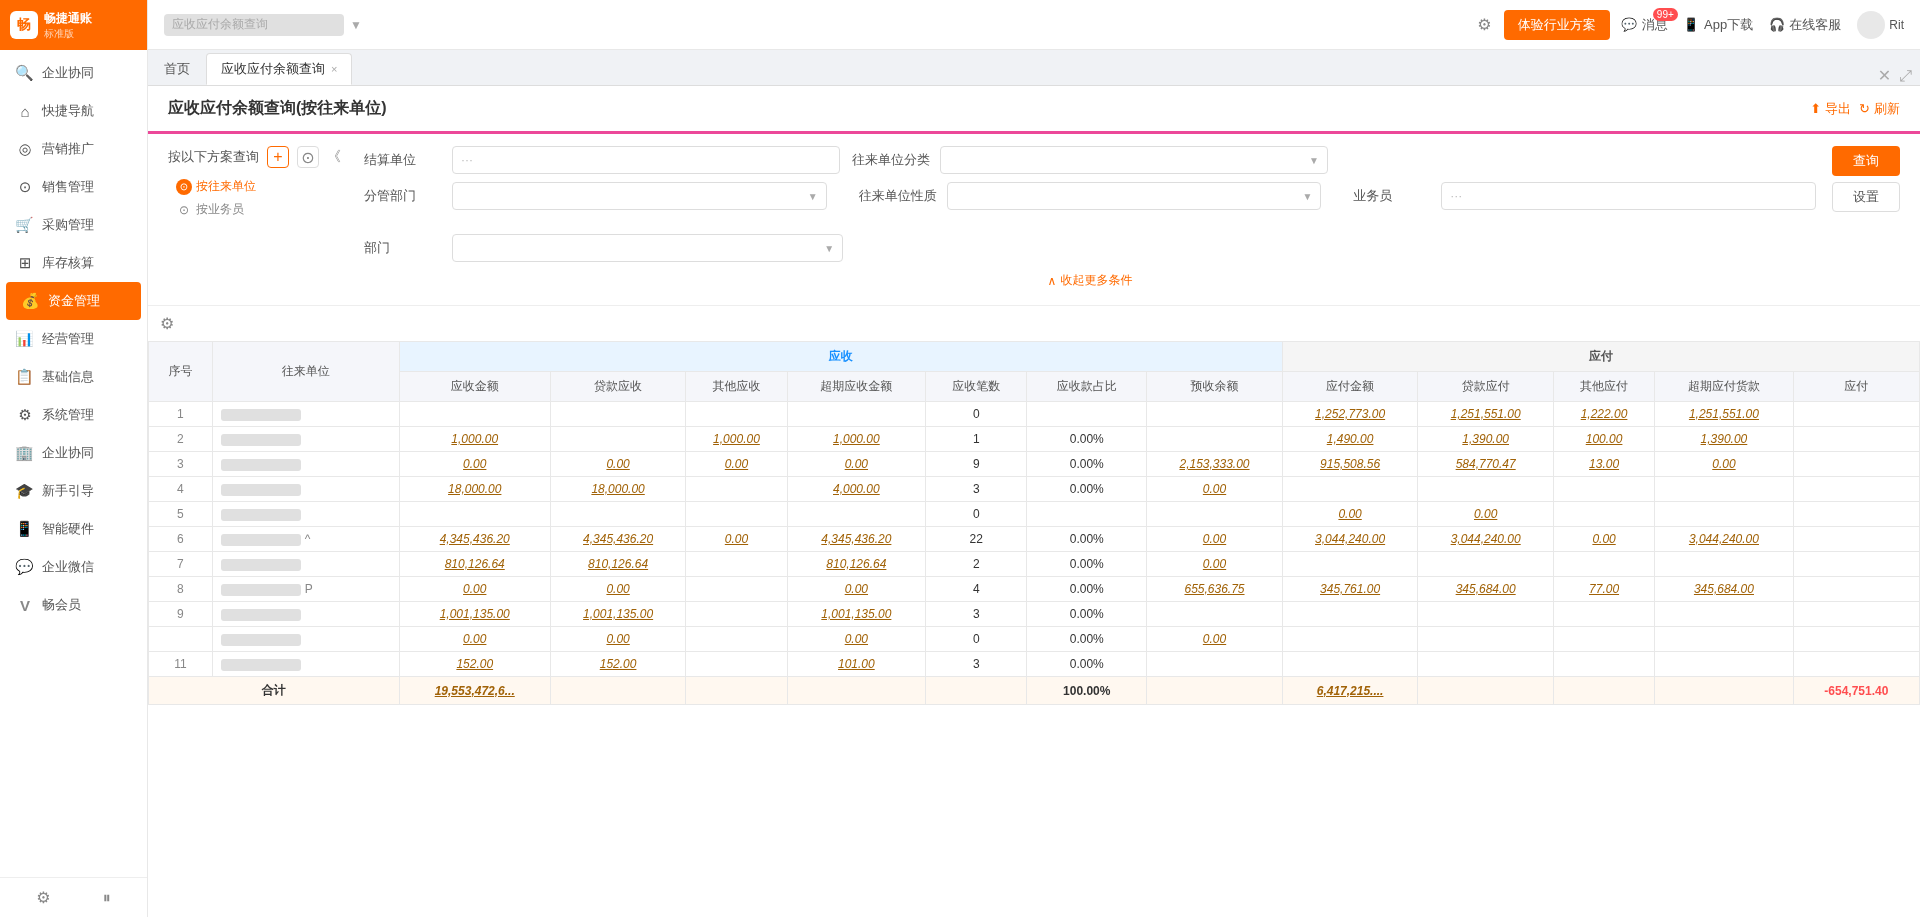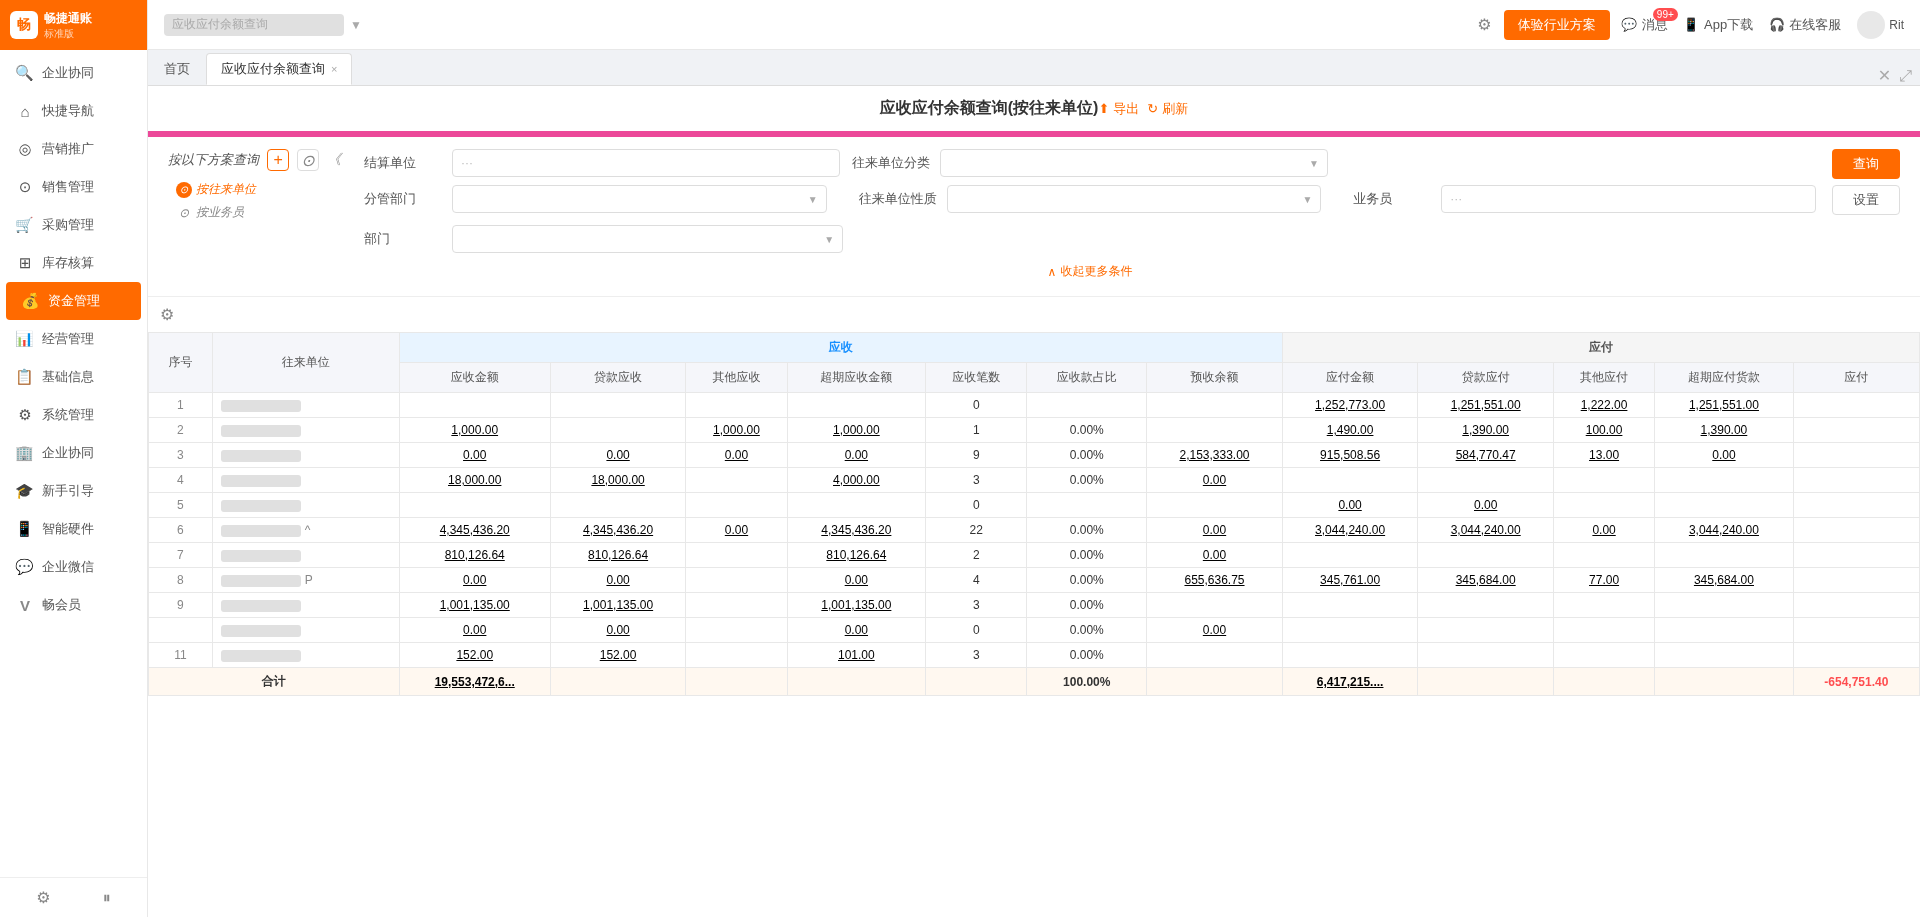--- a/index.html
+++ b/index.html
@@ -32,21 +32,21 @@
 
     
     .tabbar { height: 36px; background: #f0f2f5; display: flex; align-items: flex-end; padding: 0 0 0 0; border-bottom: 1px solid #ddd; }
     .tab { height: 32px; padding: 0 14px; display: flex; align-items: center; gap: 6px; cursor: pointer; font-size: 13px; border-radius: 4px 4px 0 0; background: #e0e4eb; color: #666; margin-left: 2px; }
     .tab.active { background: #fff; color: #333; border: 1px solid #ddd; border-bottom: 1px solid #fff; }
     .tab-close { color: #aaa; font-size: 11px; cursor: pointer; }
     .tab-home { background: transparent; color: #555; }
 
     
     .page { flex: 1; background: #f5f6fa; overflow: hidden; display: flex; flex-direction: column; }
-    .page-header { background: #fff; padding: 12px 20px 0; border-bottom: 6px solid #ec4899; display: flex; align-items: center; justify-content: center; }
+    .page-header { background: #fff; padding: 12px 20px 0; border-bottom: 3px solid #ec4899; display: flex; align-items: center; justify-content: space-between; }
     .page-title { font-size: 16px; font-weight: bold; color: #333; padding-bottom: 12px; }
     .page-header-actions { display: flex; gap: 8px; padding-bottom: 12px; }
     .action-btn { display: flex; align-items: center; gap: 4px; color: #ff6a00; cursor: pointer; font-size: 13px; }
 
     
     .filter-area { background: #fff; padding: 12px 20px; border-bottom: 1px solid #eee; }
     .filter-top { display: flex; align-items: center; gap: 8px; margin-bottom: 10px; }
     .filter-label { color: #555; font-size: 13px; }
     .filter-add-btn { color: #ff6a00; cursor: pointer; font-size: 16px; width: 22px; height: 22px; display: flex; align-items: center; justify-content: center; border: 1px solid #ff6a00; border-radius: 4px; }
     .filter-settings-btn { color: #888; cursor: pointer; font-size: 16px; width: 22px; height: 22px; display: flex; align-items: center; justify-content: center; border: 1px solid #ddd; border-radius: 4px; }
@@ -71,21 +71,21 @@
 
     
     .table-area { flex: 1; background: #fff; margin: 0; overflow: hidden; display: flex; flex-direction: column; }
     .table-toolbar { padding: 8px 12px; display: flex; align-items: center; }
     .table-settings-icon { color: #888; cursor: pointer; font-size: 16px; }
 
     .data-table { width: 100%; border-collapse: collapse; font-size: 12px; }
     .data-table th { background: #f5f6fa; color: #555; padding: 6px 8px; border: 1px solid #e8e8e8; text-align: center; font-weight: normal; white-space: nowrap; }
     .data-table td { padding: 5px 8px; border: 1px solid #e8e8e8; text-align: center; color: #333; white-space: nowrap; }
     .data-table .group-header { background: #f0f2f5; text-align: center; font-weight: bold; }
-    .data-table .num-link { color: #000000; text-decoration: underline; cursor: pointer; }
+    .data-table .num-link { color: #a16207; text-decoration: underline; cursor: pointer; font-style: italic; }
     .data-table .row-num { color: #888; }
     .table-wrapper { overflow-x: auto; overflow-y: auto; flex: 1; }
     .footer-row td { background: #fff8f0; font-weight: bold; }
 
     
     .window-controls { display: flex; align-items: center; gap: 8px; margin-left: 8px; }
     .win-btn { color: #aaa; cursor: pointer; font-size: 16px; }
   </style>
 </head>
 <body>
@@ -223,21 +223,21 @@
         </div>
         <div class="action-btn">
           <span>↻</span>
           <span>刷新</span>
         </div>
       </div>
     </div>
 
     <div class="filter-area">
       <div style="display:flex;gap:16px;">
-        <div style="width:180px;flex-shrink:0;font-style:italic;">
+        <div style="width:180px;flex-shrink:0;">
           <div class="filter-top">
             <span class="filter-label">按以下方案查询</span>
             <div class="filter-add-btn">+</div>
             <div class="filter-settings-btn">⊙</div>
             <div class="filter-collapse-btn">《</div>
           </div>
           <div class="filter-scheme">
             <div class="scheme-item">
               <div class="scheme-icon">⊙</div>
               <span>按往来单位</span>
@@ -261,21 +261,21 @@
             </div>
             <div class="filter-field">
               <span class="filter-field-label">往来单位分类</span>
               <div class="filter-input">
                 <span></span>
                 <span class="arrow">▼</span>
               </div>
             </div>
           </div>
 
-          <div class="filter-row" style="margin-bottom:12px;gap:32px;">
+          <div class="filter-row" style="margin-bottom:24px;gap:32px;">
             <div class="filter-field">
               <span class="filter-field-label">分管部门</span>
               <div class="filter-input">
                 <span></span>
                 <span class="arrow">▼</span>
               </div>
             </div>
             <div class="filter-field">
               <span class="filter-field-label">往来单位性质</span>
               <div class="filter-input">

